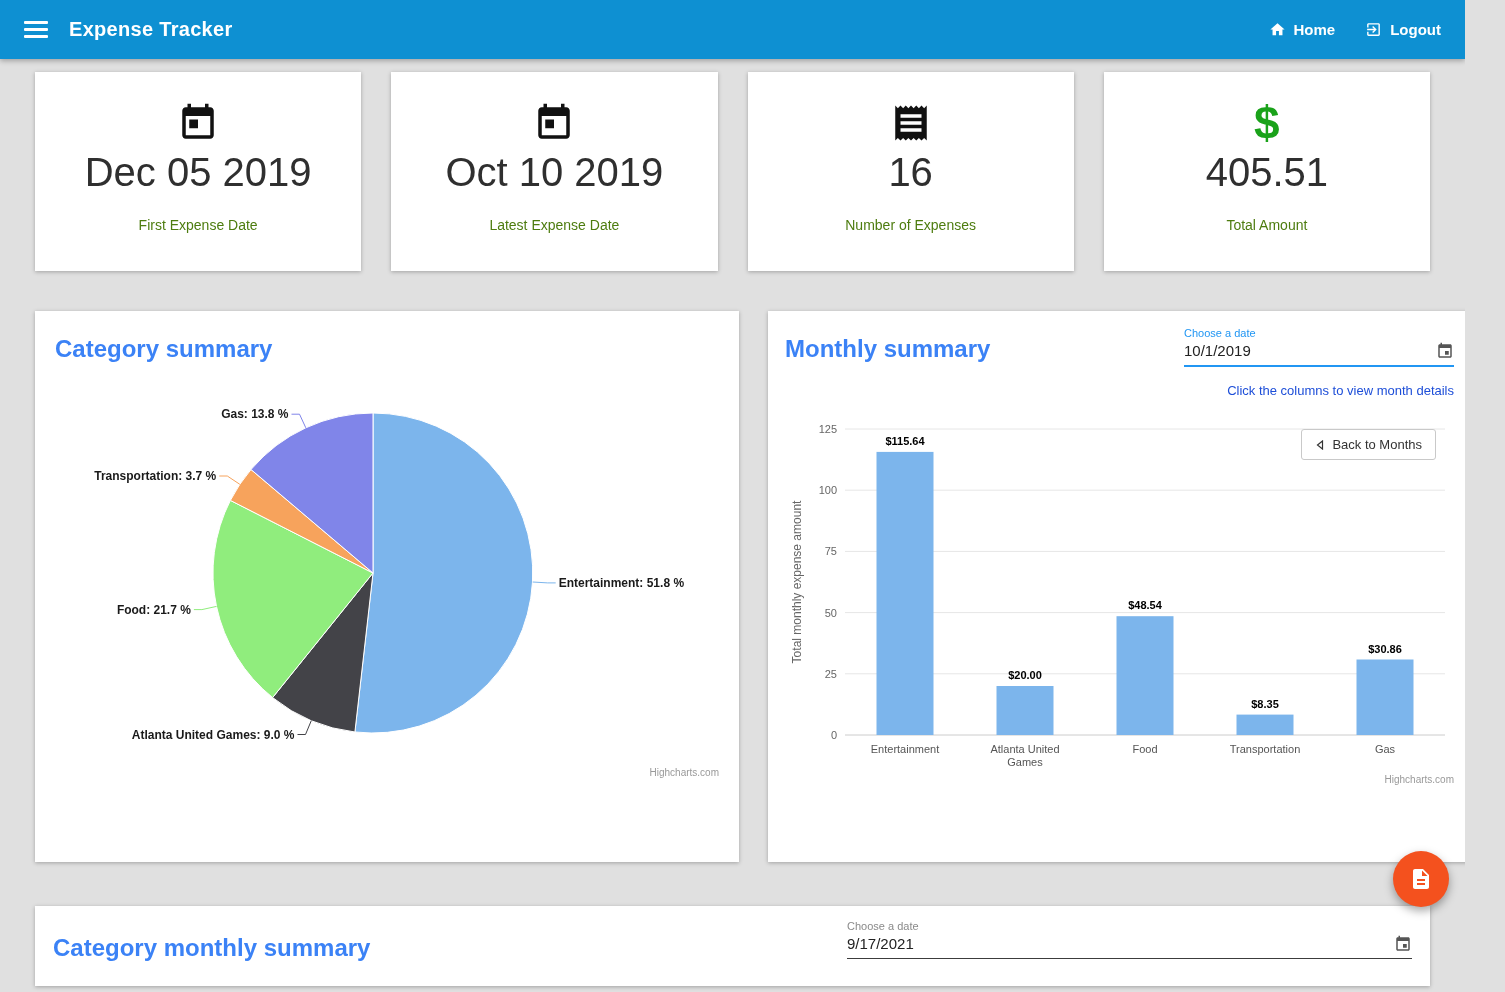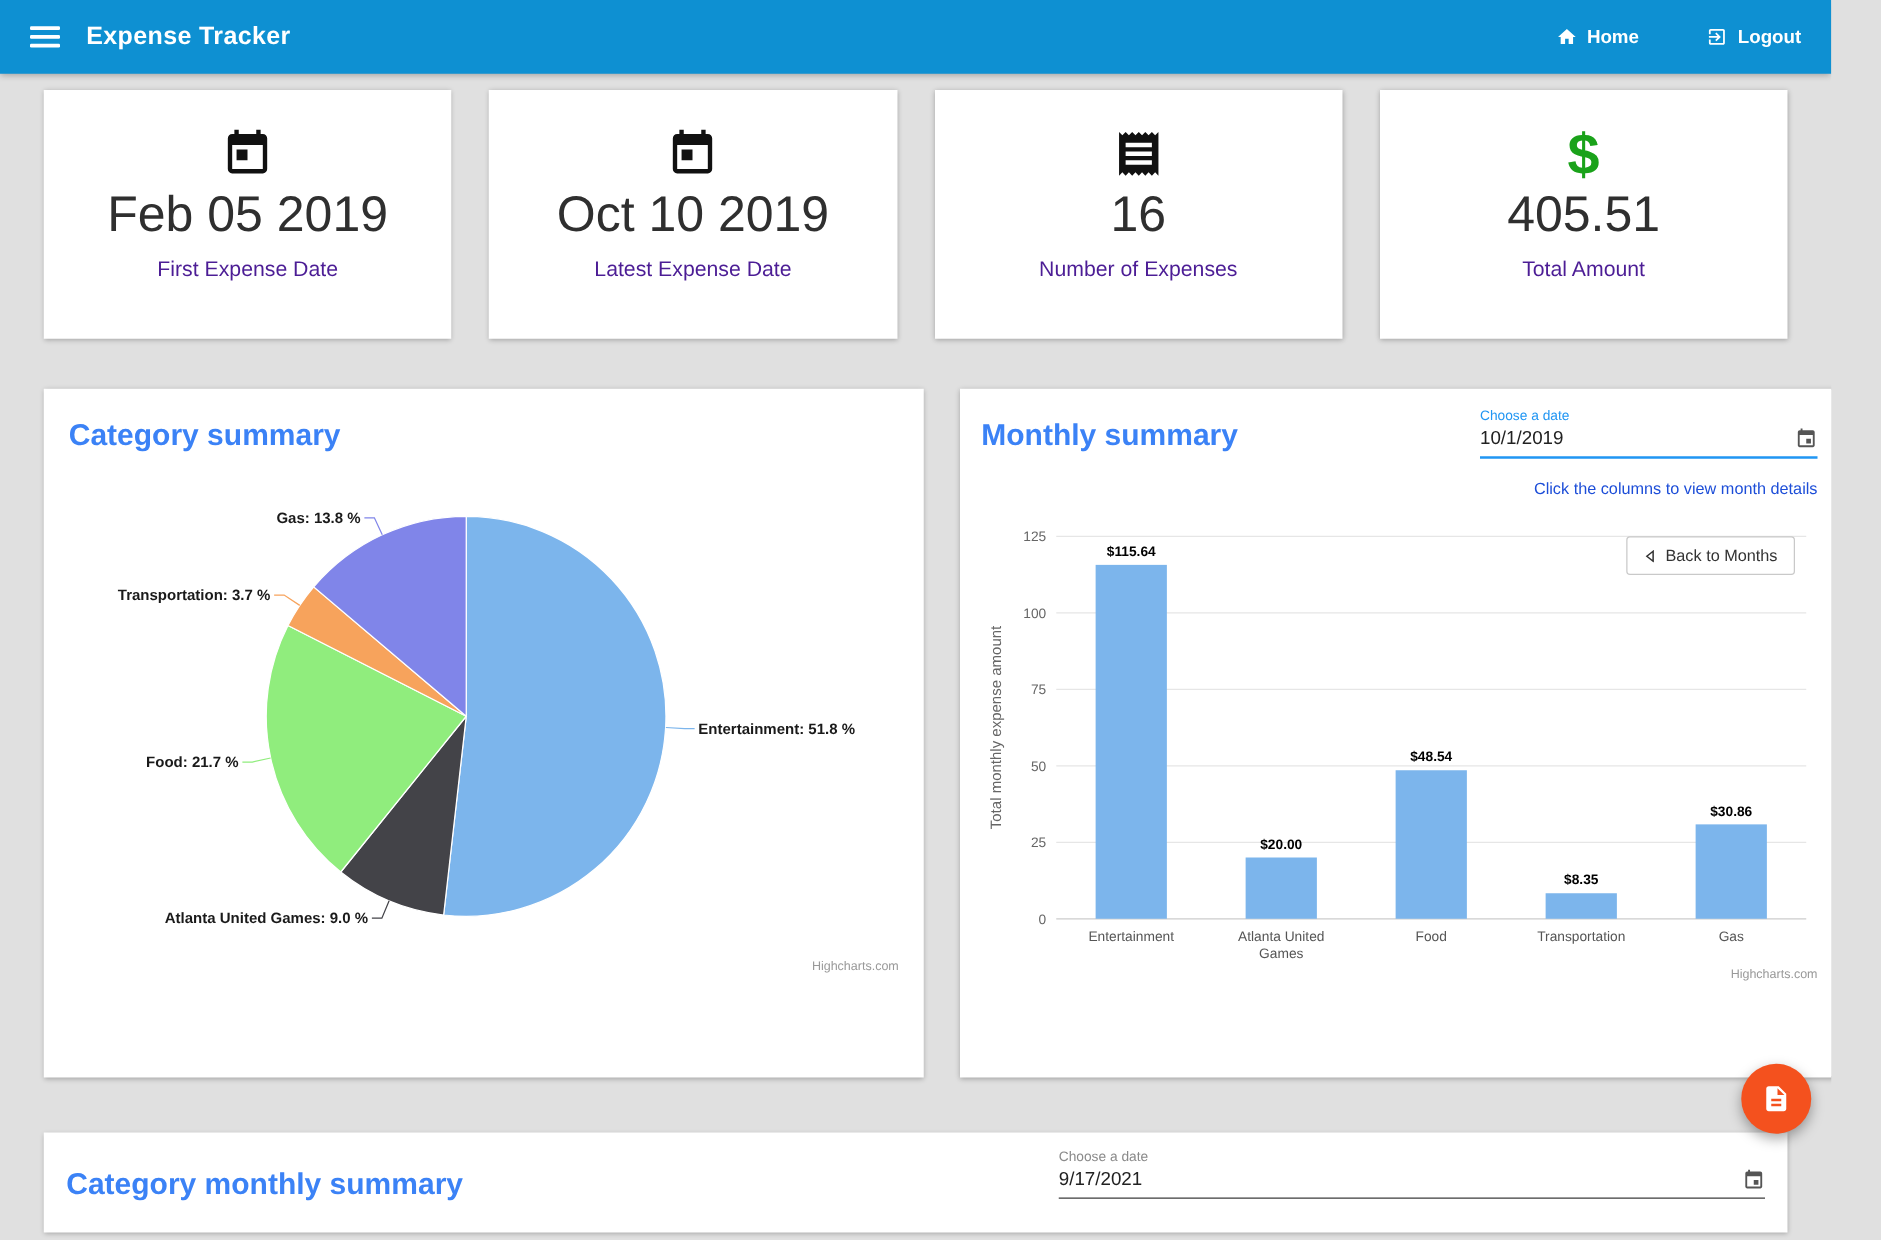--- a/index.html
+++ b/index.html
@@ -14,32 +14,32 @@
   .topbar {
     height: 59px; background: #0e90d2; color: #fff;
     display: flex; align-items: center; justify-content: space-between;
     padding: 0 20px; box-shadow: 0 2px 5px rgba(0,0,0,.28);
     position: relative; z-index: 10;
   }
   .topbar-left { display: flex; align-items: center; gap: 17px; }
   .menu-btn { background: none; border: none; cursor: pointer; padding: 4px; }
   .menu-icon span { display: block; width: 24px; height: 3px; background: #fff; margin: 4px 0; border-radius: 1px; }
   .app-title { font-size: 20px; font-weight: bold; letter-spacing: .3px; }
-  .topbar-right { display: flex; align-items: center; gap: 54px; padding-right: 4px; }
+  .topbar-right { display: flex; align-items: center; gap: 30px; padding-right: 4px; }
   .nav-link { display: flex; align-items: center; gap: 8px; background: none; border: none;
     color: #fff; font-size: 15px; font-weight: bold; cursor: pointer; font-family: inherit; }
 
   
   .card { background: #fff; box-shadow: 0 1px 4px rgba(0,0,0,.28); }
   .stats-row { display: flex; gap: 30px; margin: 13px 35px 0; }
   .stat-card { flex: 1; height: 199px; display: flex; flex-direction: column; align-items: center; text-align: center; }
   .stat-icon { margin-top: 28px; height: 46px; display: flex; align-items: center; justify-content: center; }
   .stat-icon.dollar { font-size: 46px; font-weight: bold; color: #1aa21a; line-height: 46px; }
   .stat-value { font-size: 40px; color: #2f2f2f; margin-top: 4px; }
-  .stat-label { font-size: 17px; color: #4c1d95; margin-top: 11px; }
+  .stat-label { font-size: 14px; color: #4d7c0f; margin-top: 22px; }
 
   .charts-row { display: flex; gap: 29px; margin: 40px 35px 0; }
   .chart-card-left  { width: 704px; height: 551px; padding: 16px 20px; }
   .chart-card-right { width: 703px; height: 551px; padding: 16px 17px; position: relative; }
   .card-title { font-size: 24px; font-weight: bold; color: #3b82f6; margin-top: 8px; }
   .credit { font-size: 10px; color: #999; text-align: right; cursor: pointer; }
 
   
   .card-header { display: flex; justify-content: space-between; align-items: flex-start; }
   .date-field { width: 270px; }
@@ -110,21 +110,21 @@
   </nav>
 
   <section class="stats-row">
 
     <div class="card stat-card">
       <div class="stat-icon">
         <svg width="42" height="42" viewBox="0 0 24 24">
             <path fill="#111" d="M19 3h-1V1h-2v2H8V1H6v2H5c-1.11 0-1.99.9-1.99 2L3 19c0 1.1.89 2 2 2h14c1.1 0 2-.9 2-2V5c0-1.1-.9-2-2-2zm0 16H5V8h14v11zM7 10h5v5H7z"></path>
           </svg>
       </div>
-      <div class="stat-value">Feb 05 2019</div>
+      <div class="stat-value">Dec 05 2019</div>
       <div class="stat-label">First Expense Date</div>
     </div>
 
     <div class="card stat-card">
       <div class="stat-icon">
         <svg width="42" height="42" viewBox="0 0 24 24">
             <path fill="#111" d="M19 3h-1V1h-2v2H8V1H6v2H5c-1.11 0-1.99.9-1.99 2L3 19c0 1.1.89 2 2 2h14c1.1 0 2-.9 2-2V5c0-1.1-.9-2-2-2zm0 16H5V8h14v11zM7 10h5v5H7z"></path>
           </svg>
       </div>
       <div class="stat-value">Oct 10 2019</div>

